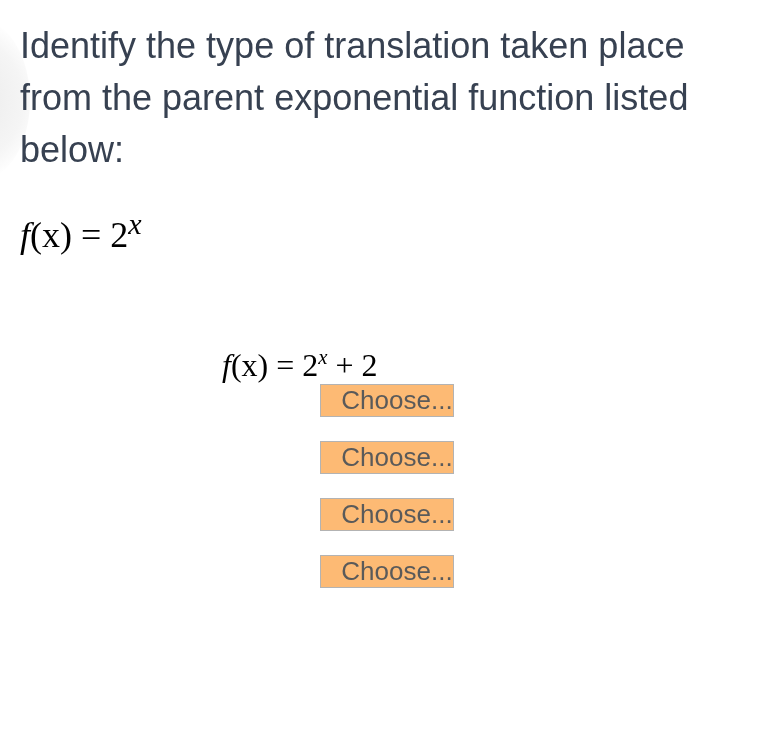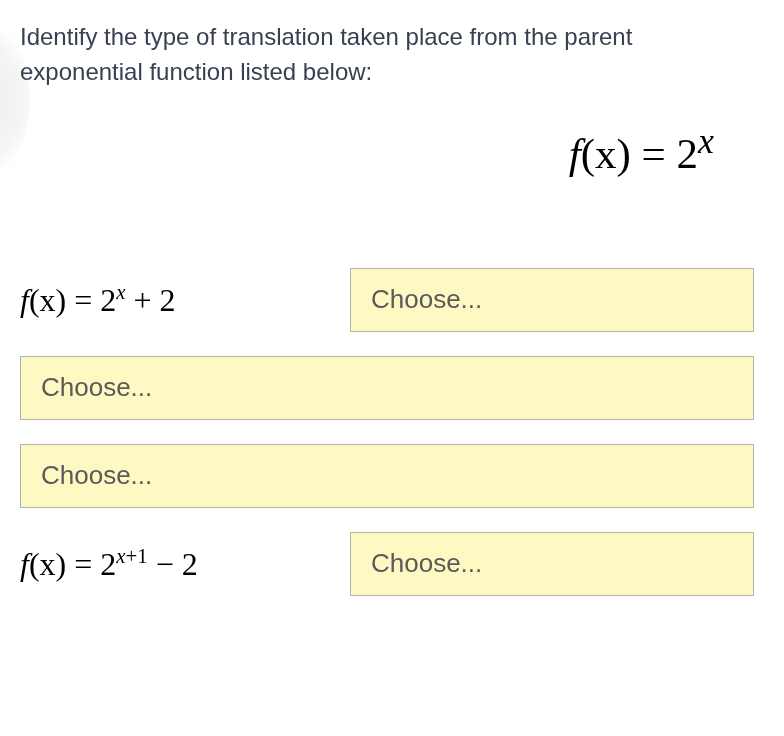--- a/index.html
+++ b/index.html
@@ -11,40 +11,40 @@
       font-family: Arial, Helvetica, sans-serif;
       width: 784px;
       height: 736px;
       background: #ffffff;
       color: #374151;
       padding: 20px 30px 20px 20px;
       position: relative;
       overflow: hidden;
     }
     .question-text {
-      font-size: 24px;
+      font-size: 36px;
       line-height: 1.45;
       color: #374151;
       margin-bottom: 30px;
     }
     .parent-function {
-      text-align: right;
       font-family: 'Times New Roman', serif;
-      font-size: 43px;
+      font-size: 36px;
       color: #000;
       margin-bottom: 90px;
       padding-right: 40px;
     }
     .parent-function .fx {
       font-style: italic;
     }
     .matching-row {
       display: flex;
       align-items: center;
       margin-bottom: 24px;
+      flex-direction: column;
     }
     .equation-cell {
       width: 330px;
       flex-shrink: 0;
       font-family: 'Times New Roman', serif;
       font-size: 32px;
       color: #000;
       line-height: 1.2;
     }
     .equation-cell .fx {
@@ -52,21 +52,21 @@
     }
     .equation-cell sup {
       font-size: 0.65em;
       vertical-align: super;
       line-height: 0;
     }
     .dropdown {
       flex: 1;
       height: 64px;
       border: 1px solid #b3b3b3;
-      background: #fef9c3;
+      background: #fdba74;
       display: flex;
       align-items: center;
       padding-left: 20px;
       font-size: 26px;
       color: #5a5a5a;
       cursor: pointer;
       position: relative;
     }
     .arc-bg {
       position: absolute;
@@ -108,19 +108,16 @@
   </div>
 </div>
 
 <div class="matching-row">
   <div class="dropdown">
     <span>Choose...</span>
   </div>
 </div>
 
 <div class="matching-row">
-  <div class="equation-cell">
-    <span class="fx">f</span><span>(x)</span><span> = 2</span><sup><span class="sup-x">x</span>+1</sup><span> − 2</span>
-  </div>
   <div class="dropdown">
     <span>Choose...</span>
   </div>
 </div>
 
 </body></html>

